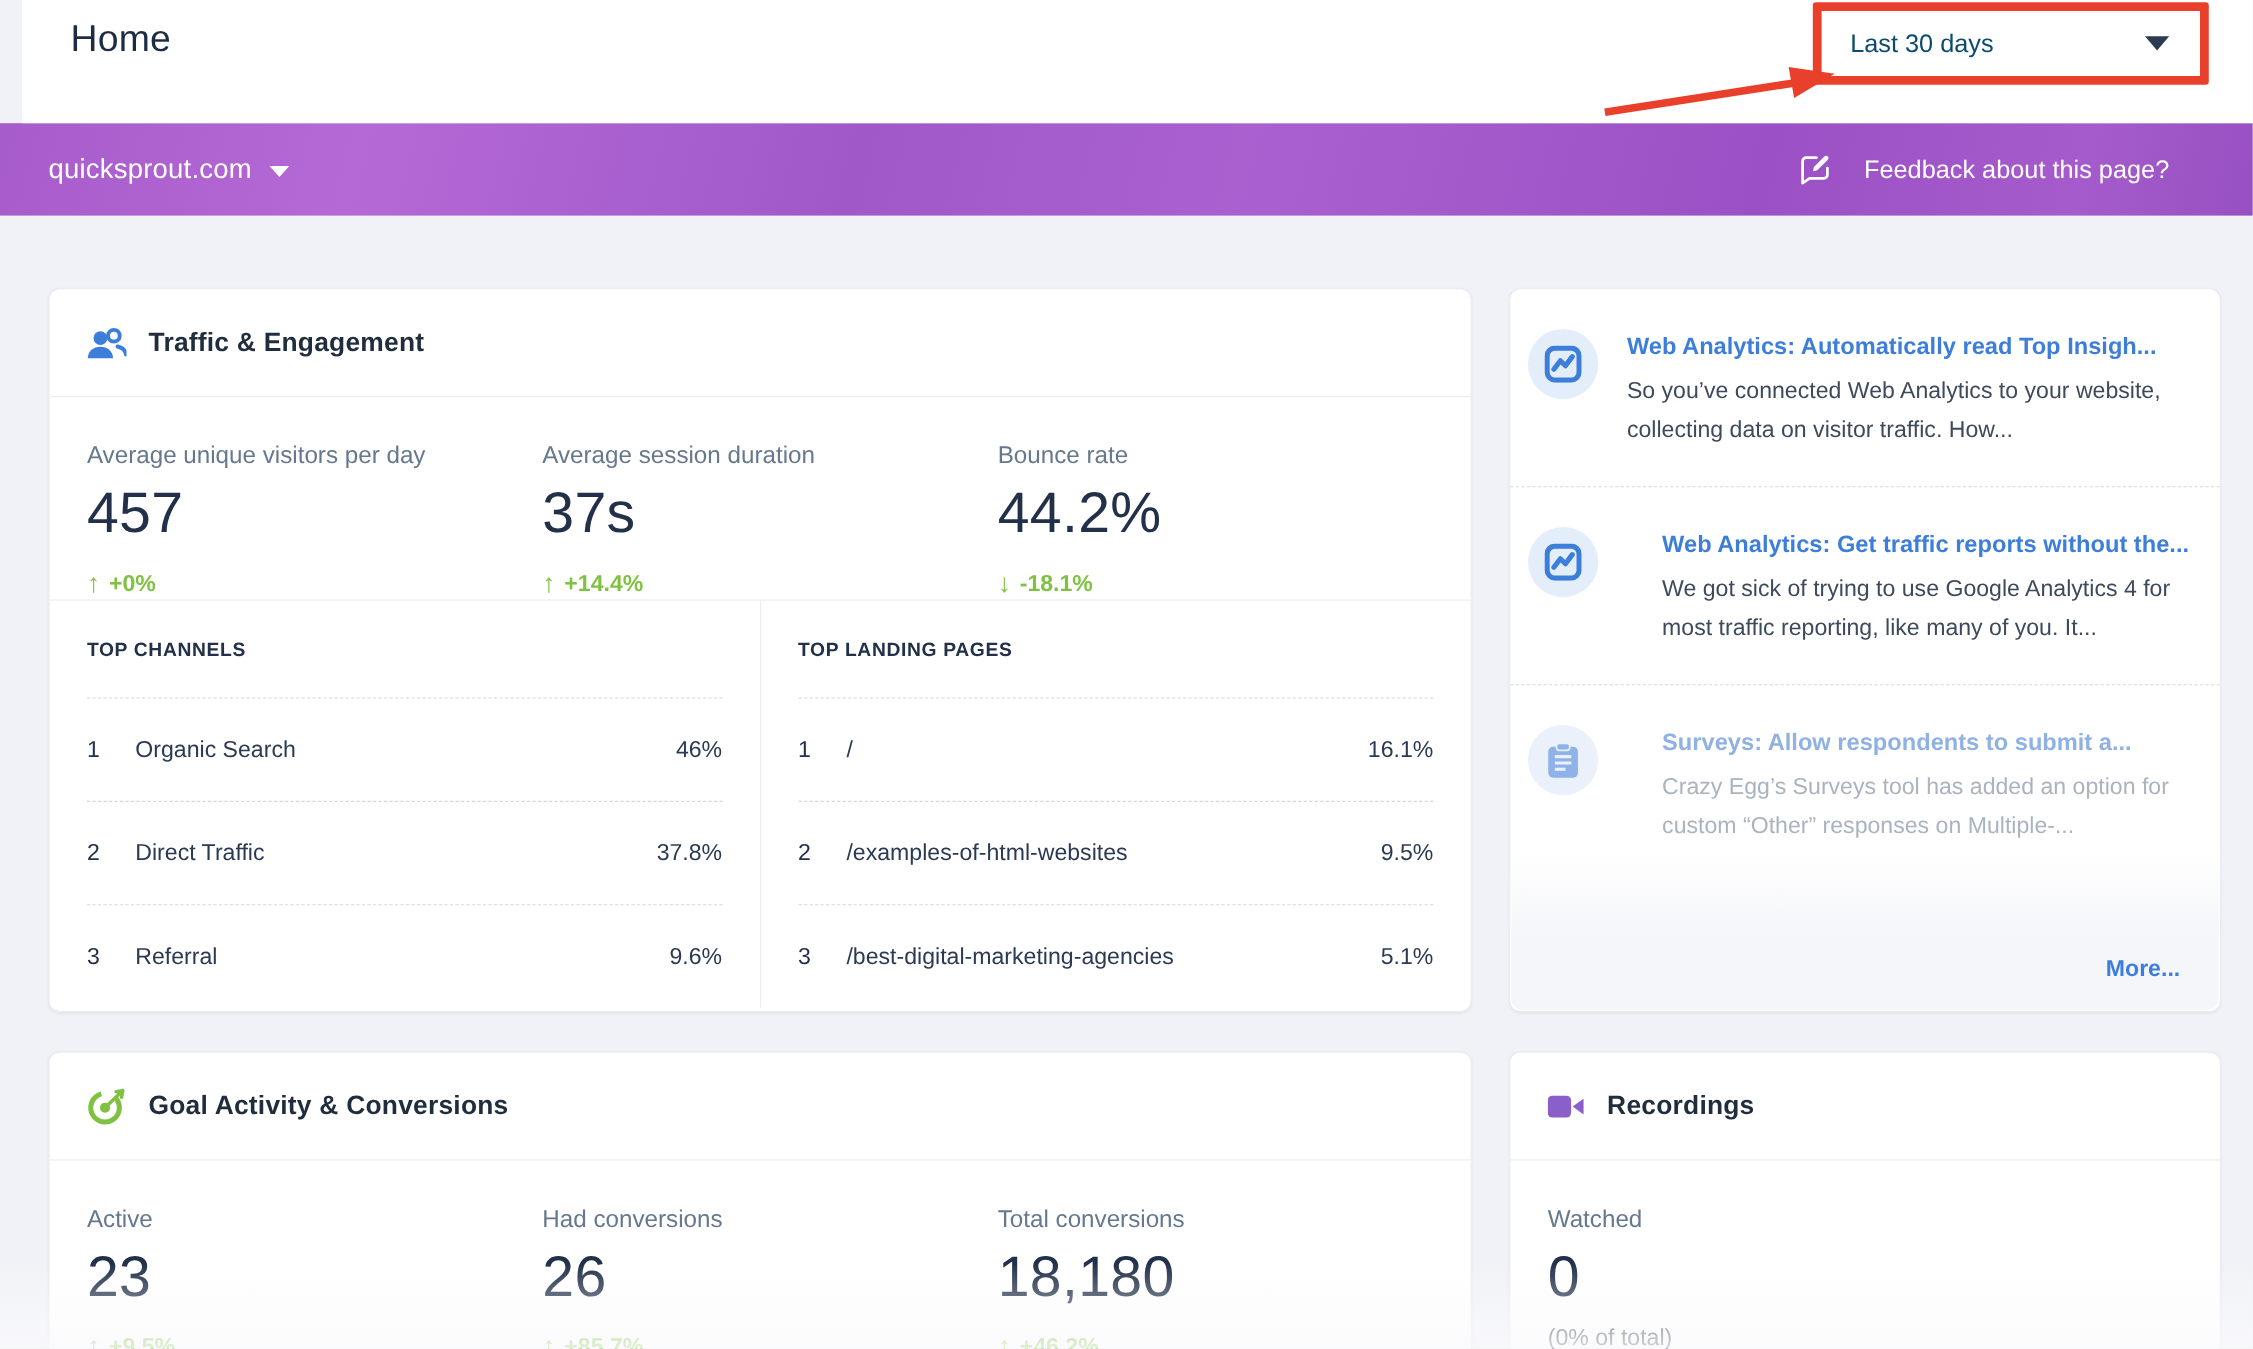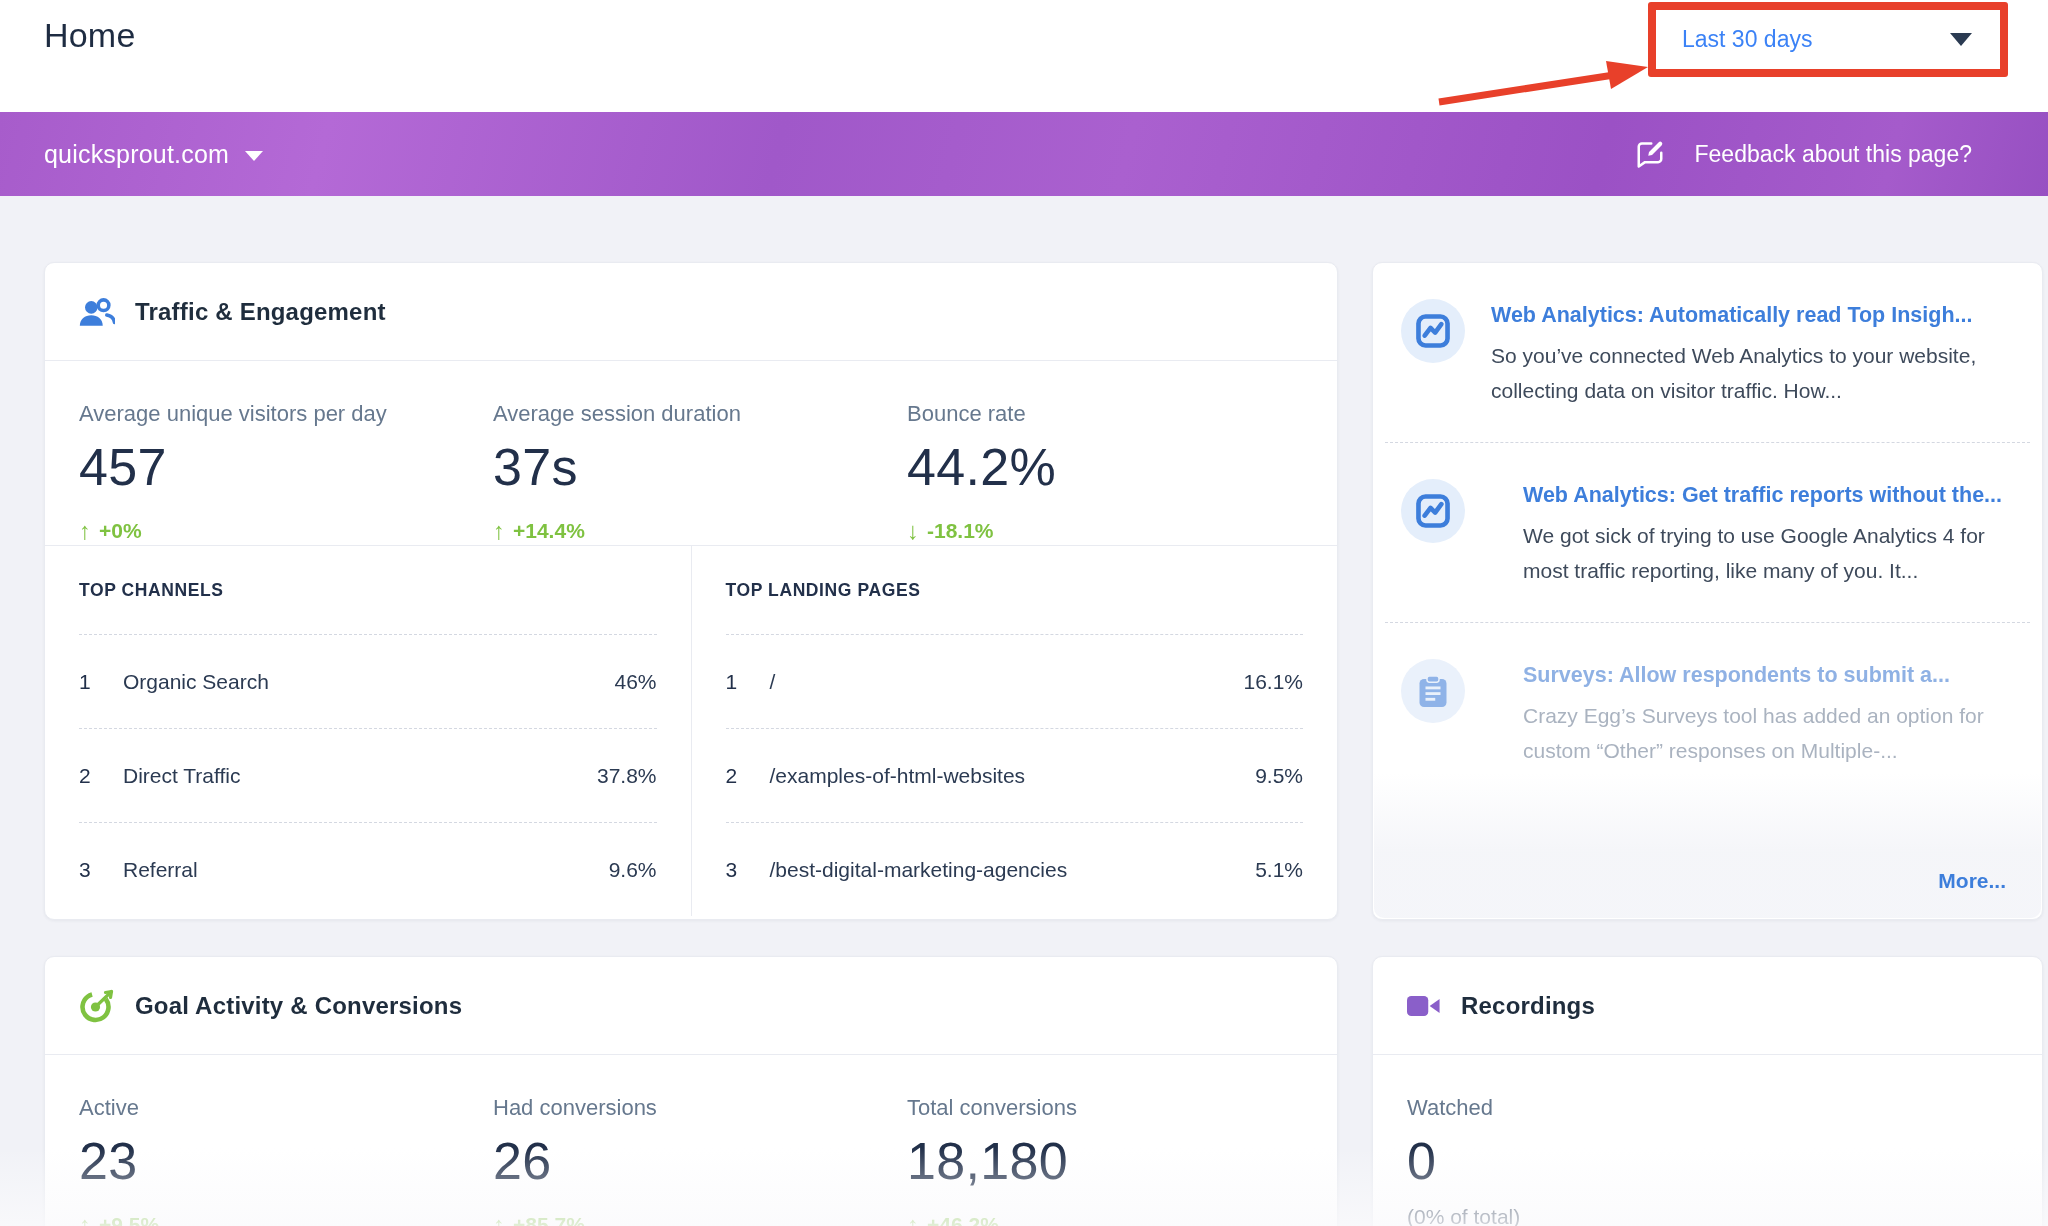--- a/index.html
+++ b/index.html
@@ -1,27 +1,27 @@
 <!DOCTYPE html>
 <html><head>
 <meta charset="utf-8">
 <style>
   * { margin:0; padding:0; box-sizing:border-box; }
   html,body { width:2048px; height:1226px; }
   body { font-family:"Liberation Sans", sans-serif; background:#f1f2f7; overflow:hidden; }
   .page { position:relative; width:2048px; height:1226px; overflow:hidden; }
 
   
-  .topbar { position:relative; height:112px; background:#ffffff; }
+  .topbar { position:relative; height:112px; background:#ffffff;margin-left:20px; }
   .home-title { position:absolute; left:44px; top:16px; font-size:34px; font-weight:500; color:#1e2c42; letter-spacing:.2px; }
   .daterange-annotation { position:absolute; right:40px; top:2px; width:360px; height:75px;
       border:8px solid #e8402a; border-radius:3px; background:#ffffff; }
   .daterange-select { width:100%; height:100%; display:flex; align-items:center; justify-content:space-between;
       padding:0 28px 0 26px; cursor:pointer; }
-  .daterange-label { font-size:23px; color:#3b82f6; }
+  .daterange-label { font-size:23px; color:#0c4a6e; }
   .caret-down-dark { width:0; height:0; border-left:11px solid transparent; border-right:11px solid transparent; border-top:13px solid #2b3b52; }
   .red-arrow { position:absolute; left:1436px; top:58px; pointer-events:none; }
 
   
   .banner { height:84px; display:flex; align-items:center; padding:0 76px 0 44px;
       background:linear-gradient(104deg,#a75ccb 0%,#b469d6 16%,#a058c9 38%,#aa60cf 55%,#9b51c5 78%,#a55bcb 92%,#9750c2 100%); }
   .site-switcher { display:flex; align-items:center; gap:16px; cursor:pointer; }
   .site-name { font-size:25px; font-weight:400; color:#ffffff; letter-spacing:.2px; }
   .caret-down-white { width:0; height:0; border-left:9px solid transparent; border-right:9px solid transparent; border-top:10px solid #ffffff; margin-top:4px; }
   .feedback-link { margin-left:auto; display:flex; align-items:center; gap:30px; cursor:pointer; }
@@ -55,21 +55,21 @@
   .trow .rank { width:44px; flex:none; color:#22304a; }
   .trow .name { flex:1; }
   .trow .val { flex:none; }
 
   
   .goals-card { margin-top:36px; height:380px; }
 
   
   .whats-new-card { height:658px; position:relative; overflow:hidden; }
   .wn-items { position:relative; }
-  .wn-item { display:flex; align-items:flex-start; padding:36px 28px 34px 16px; margin:0 12px; }
+  .wn-item { display:flex; align-items:flex-start; padding:36px 28px 34px 16px; margin:0 0; }
   .wn-item.sep { border-top:1px dashed #d4d8e1;gap:32px; }
   .wn-icon-circle { width:64px; height:64px; border-radius:50%; background:#e4eefb; flex:none;
       display:flex; align-items:center; justify-content:center; margin-right:26px; }
   .wn-body { flex:1; min-width:0; padding-top:4px; }
   .wn-title { font-size:21.5px; font-weight:600; color:#3d7edb; white-space:nowrap; overflow:hidden; }
   .wn-desc { margin-top:10px; font-size:21px; line-height:35px; color:#3e4a5b; }
   .wn-item.faded .wn-title { color:#8fb1e4; }
   .wn-item.faded .wn-desc { color:#aab3c0; }
   .wn-fade { position:absolute; left:1px; right:1px; bottom:1px; height:145px; pointer-events:none;
       background:linear-gradient(to bottom, rgba(243,244,248,0) 0%, rgba(243,244,248,.85) 55%, rgba(244,245,249,.95) 100%);

